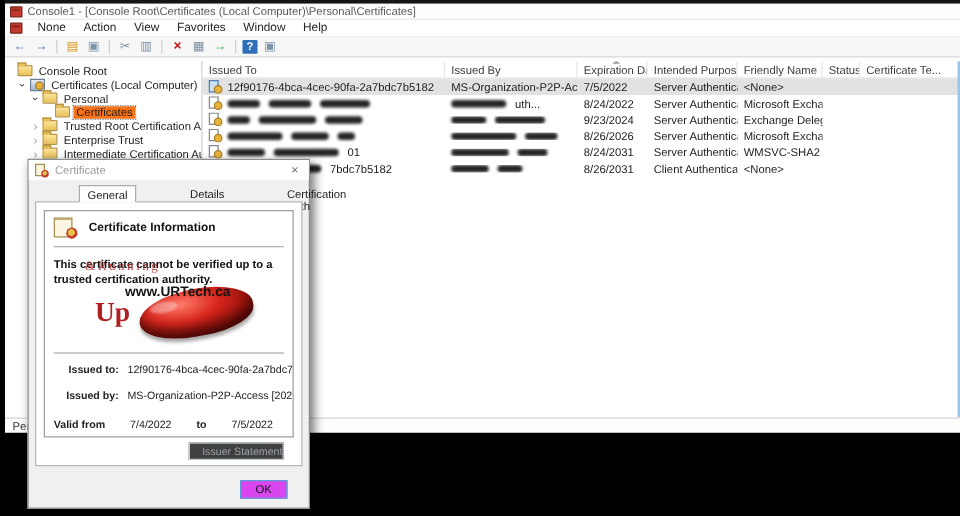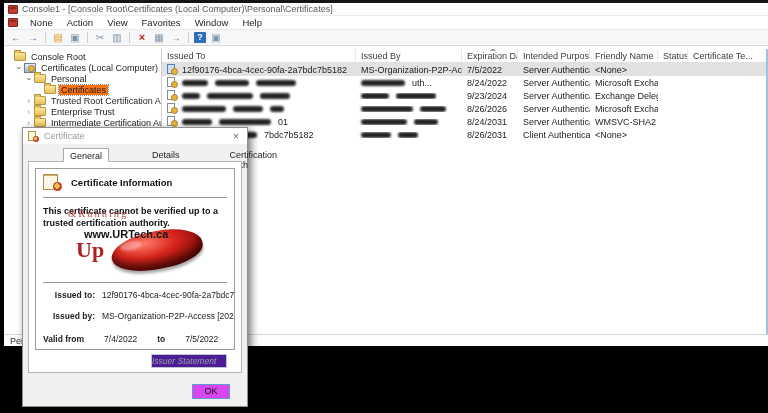--- a/index.html
+++ b/index.html
@@ -108,39 +108,39 @@
     border-radius:50%; background:radial-gradient(circle at 45% 45%, #e5c04a 38%, #c43c2e 41%); }
   .hdr-text { font-size:9.5px; font-weight:bold; color:#111; }
   .rule { border:none; border-top:1px solid #9e9e9e; border-bottom:1px solid #fff; margin:6px 0 0; }
   .warn { font-size:9px; font-weight:bold; color:#111; margin-top:6px; line-height:1.35; width:185px; }
   .wm-zone { position:relative; height:47px; }
   .field-row { display:flex; font-size:8.5px; color:#222; margin-top:6px; }
   .flabel { font-weight:bold; width:52px; text-align:right; margin-right:7px; flex:0 0 auto; }
   .fval { white-space:nowrap; }
   .valid-row { display:flex; font-size:8.5px; color:#222; margin-top:13px; gap:20px; }
   .issuer-btn { position:absolute; right:14px; top:192px; width:76px; height:14px;
-    background:#4c1d95; border:1px solid #bcc6d0; font-size:8.5px; color:#9aa1a9;
-    text-align:left; line-height:12px;font-style:italic; }
+    background:#404040; border:1px solid #bcc6d0; font-size:8.5px; color:#9aa1a9;
+    text-align:right; line-height:12px; }
   .dlg-footer { position:absolute; left:0; right:0; bottom:0; height:33px; }
   .ok-btn { position:absolute; right:17px; bottom:7px; width:38px; height:15px;
     background:#d946ef; border:1px solid #5f9bd5; font-size:9px; color:#111;
     text-align:center; line-height:13px; }
 
   
   .wm-up { position:absolute; left:33px; top:8px; font-family:"Liberation Serif", serif;
     font-size:22px; font-weight:bold; color:#b02020; z-index:3; }
   .wm-mouse { position:absolute; left:68px; top:2px; width:92px; height:38px;
     transform:rotate(-10deg); border-radius:55% 50% 48% 48%;
     background:radial-gradient(ellipse at 38% 28%, #ff7a68 0%, #d8251c 38%, #8c0f0a 72%, #4c0604 100%);
     box-shadow:inset 0 -7px 9px rgba(0,0,0,.5), 0 3px 3px rgba(0,0,0,.35); z-index:2; }
   .wm-mouse::before { content:""; position:absolute; left:10px; top:6px; width:22px; height:9px;
     border-radius:50%; background:rgba(255,255,255,.35); filter:blur(1px); }
   .wm-amprun { position:absolute; left:32px; top:39px; font-family:"Liberation Serif", serif;
     font-size:10.5px; color:rgba(185,45,45,.85); letter-spacing:2px; z-index:3; white-space:nowrap; }
-  .wm-url { position:absolute; left:48px; top:59px; font-size:11px; font-weight:bold;
+  .wm-url { position:absolute; left:64px; top:59px; font-size:11px; font-weight:bold;
     color:#141414; z-index:3; white-space:nowrap; }
 </style>
 </head>
 <body>
 
 <div class="mmc">
   <div class="titlebar">
     <span class="mmc-ico"></span>
     <span class="t-text">Console1 - [Console Root\Certificates (Local Computer)\Personal\Certificates]</span>
   </div>

